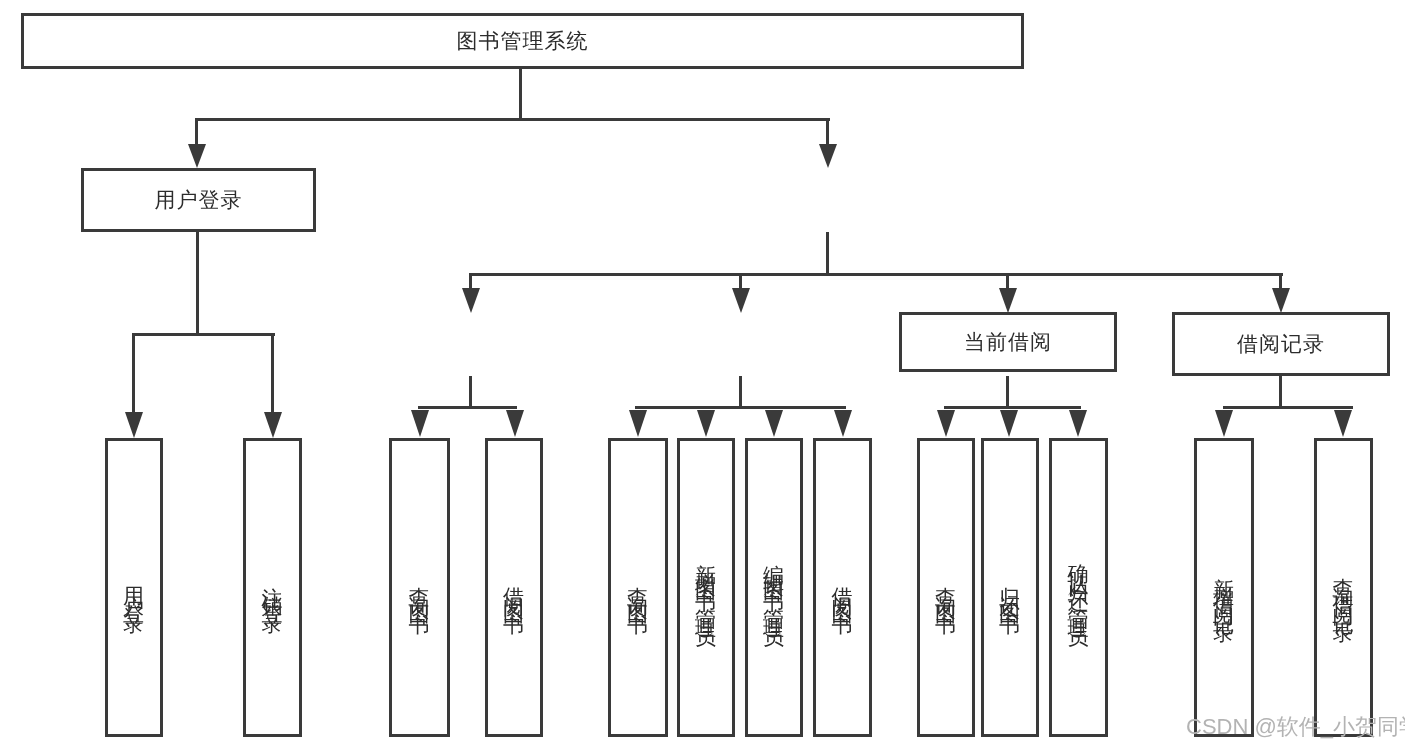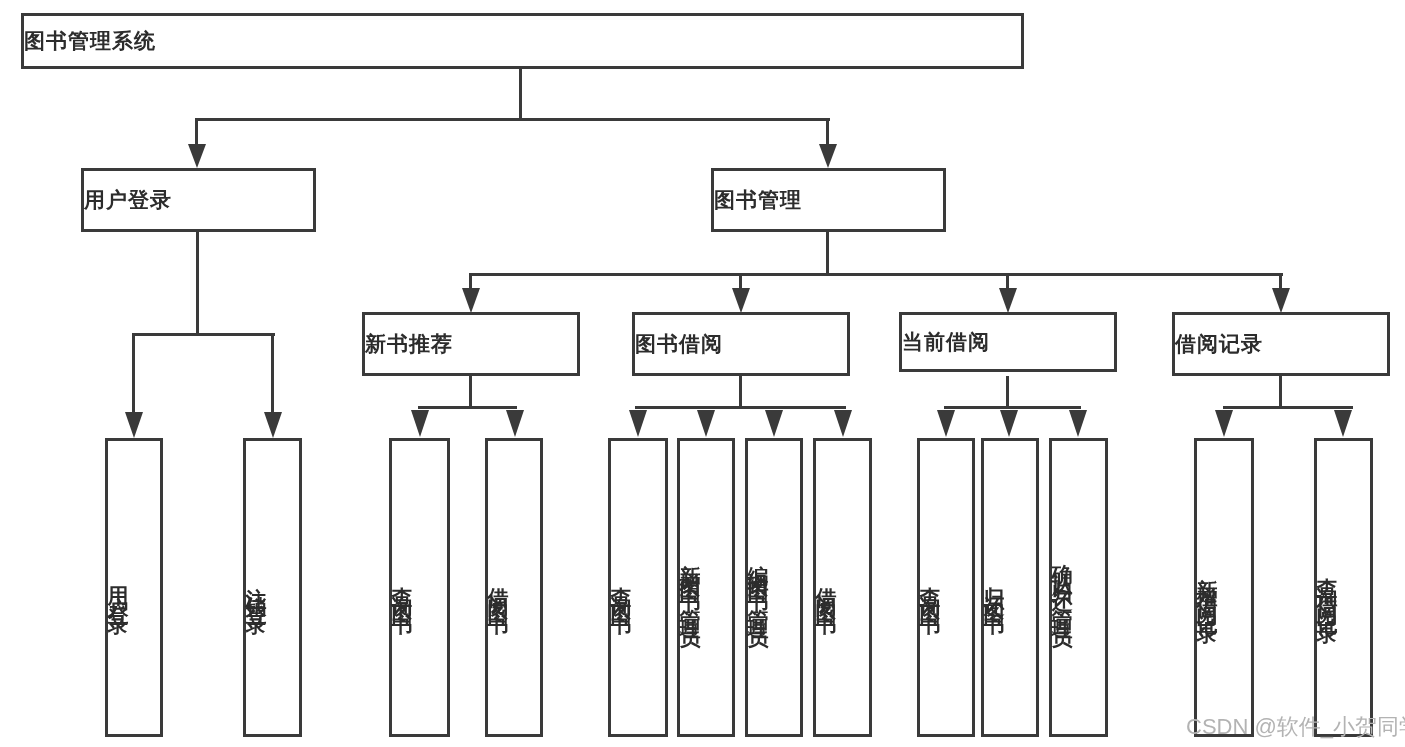--- a/index.html
+++ b/index.html
@@ -11,22 +11,22 @@
     font-family: "Liberation Sans", "DejaVu Sans", sans-serif;
     overflow: hidden;
   }
   .box {
     position: absolute;
     box-sizing: border-box;
     border: 3px solid #3a3a3a;
     background: #ffffff;
     display: flex;
     align-items: center;
+    justify-content: center;
     color: #2c2c2c;
-    font-weight: bold;
   }
   .hbox { font-size: 21px; letter-spacing: 1px; white-space: nowrap; }
   .vbox { font-size: 21px; }
   .vtext {
     writing-mode: vertical-rl;
     text-orientation: mixed;
     letter-spacing: 9px;
     line-height: 1;
     display: block;
   }
@@ -62,48 +62,39 @@
   <div class="line" style="left:519px; top:69px; width:3px; height:49px;"></div>
   <div class="line" style="left:195px; top:118px; width:635px; height:3px;"></div>
   <div class="line" style="left:195px; top:118px; width:3px; height:30px;"></div>
   <div class="arrow a24" style="left:188px; top:144px;"></div>
   <div class="line" style="left:826px; top:118px; width:3px; height:30px;"></div>
   <div class="arrow a24" style="left:819px; top:144px;"></div>
 
   <div class="box hbox" style="left:81px; top:168px; width:235px; height:64px;">
     <span>用户登录</span>
   </div>
-  <div class="box hbox" style="left:711px; top:168px; width:235px; height:64px;">
-    <span>图书管理</span>
-  </div>
 
   <div class="line" style="left:196px; top:232px; width:3px; height:104px;"></div>
   <div class="line" style="left:132px; top:333px; width:143px; height:3px;"></div>
   <div class="line" style="left:132px; top:333px; width:3px; height:82px;"></div>
   <div class="arrow a26" style="left:125px; top:412px;"></div>
   <div class="line" style="left:271px; top:333px; width:3px; height:82px;"></div>
   <div class="arrow a26" style="left:264px; top:412px;"></div>
 
   <div class="line" style="left:826px; top:232px; width:3px; height:44px;"></div>
   <div class="line" style="left:469px; top:273px; width:814px; height:3px;"></div>
   <div class="line" style="left:469px; top:273px; width:3px; height:18px;"></div>
   <div class="arrow a25" style="left:462px; top:288px;"></div>
   <div class="line" style="left:739px; top:273px; width:3px; height:18px;"></div>
   <div class="arrow a25" style="left:732px; top:288px;"></div>
   <div class="line" style="left:1006px; top:273px; width:3px; height:18px;"></div>
   <div class="arrow a25" style="left:999px; top:288px;"></div>
   <div class="line" style="left:1279px; top:273px; width:3px; height:18px;"></div>
   <div class="arrow a25" style="left:1272px; top:288px;"></div>
 
-  <div class="box hbox" style="left:362px; top:312px; width:218px; height:64px;">
-    <span>新书推荐</span>
-  </div>
-  <div class="box hbox" style="left:632px; top:312px; width:218px; height:64px;">
-    <span>图书借阅</span>
-  </div>
   <div class="box hbox" style="left:899px; top:312px; width:218px; height:60px;">
     <span>当前借阅</span>
   </div>
   <div class="box hbox" style="left:1172px; top:312px; width:218px; height:64px;">
     <span>借阅记录</span>
   </div>
 
   <div class="line" style="left:469px; top:376px; width:3px; height:33px;"></div>
   <div class="line" style="left:418px; top:406px; width:99px; height:3px;"></div>
   <div class="arrow a27" style="left:411px; top:410px;"></div>

